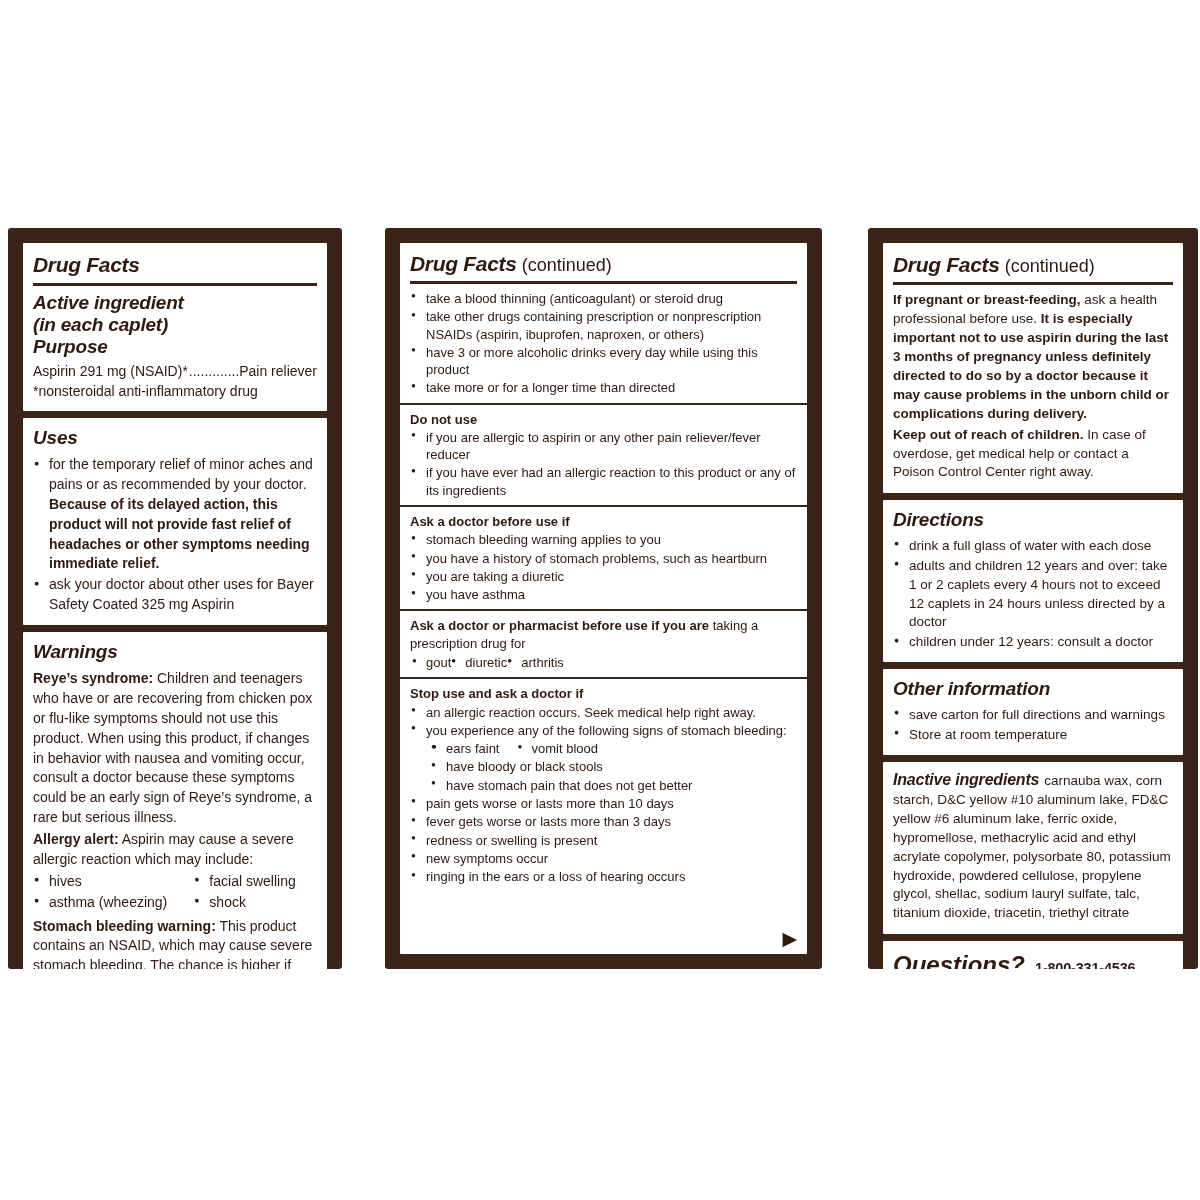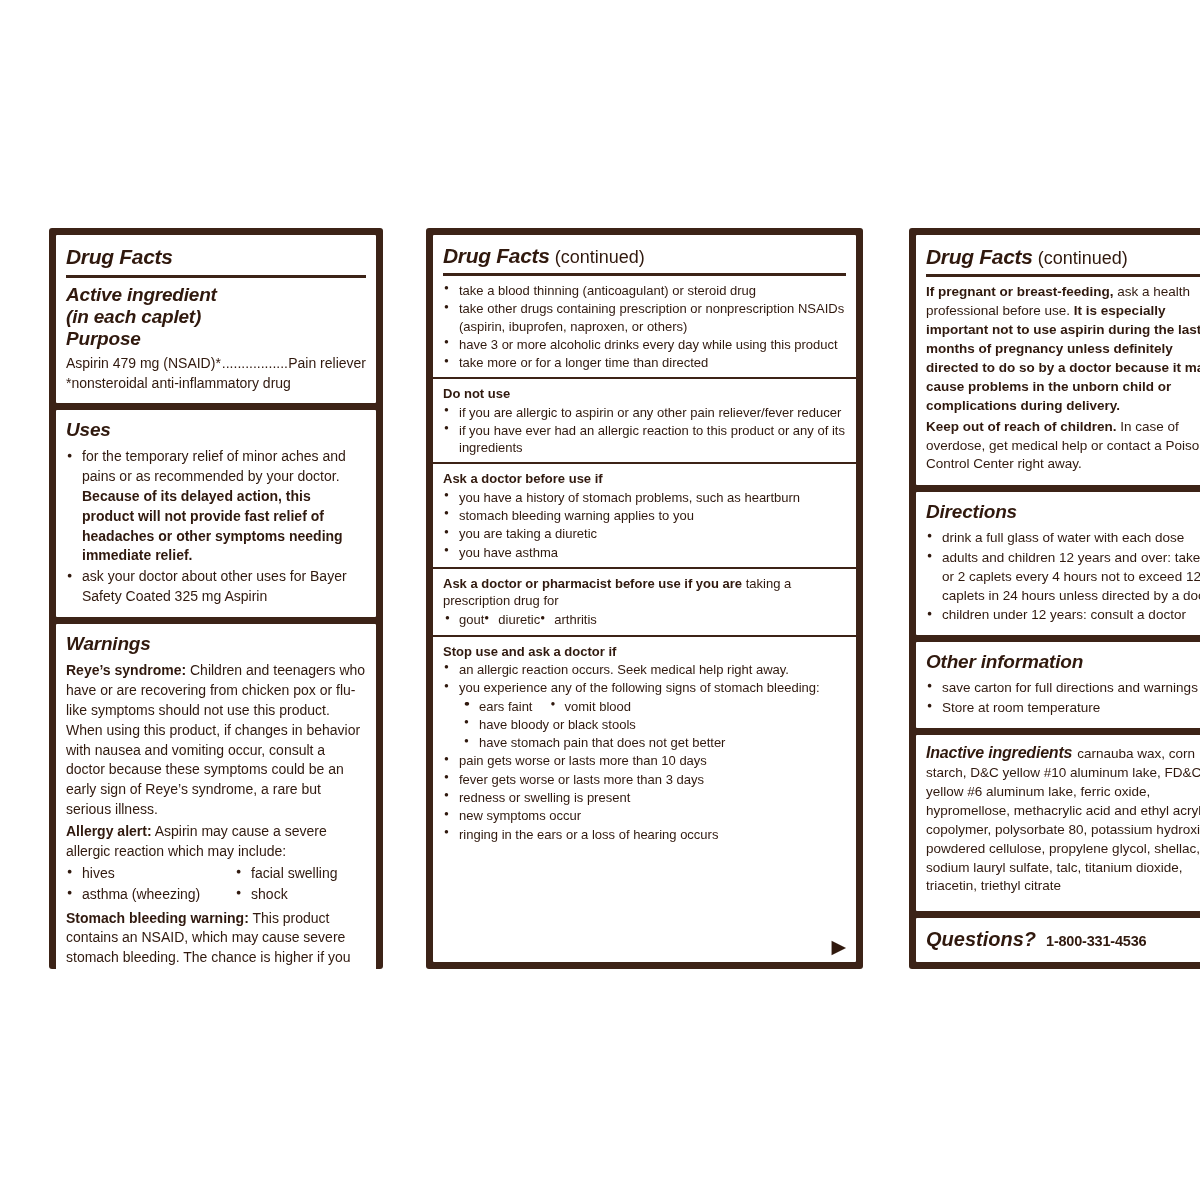--- a/index.html
+++ b/index.html
@@ -8,23 +8,22 @@
     --paper:#FFFFFF;
   }
   *{box-sizing:border-box;}
   html,body{margin:0;padding:0;background:#fff;}
   .canvas{
     position:relative;width:1200px;height:1200px;background:var(--paper);
     font-family:"Liberation Sans","DejaVu Sans",sans-serif;color:var(--ink);
   }
   .panel{
     position:absolute;top:228px;height:741px;background:var(--brown);
-    border-radius:3px;padding:7px;display:flex;flex-direction:column;gap:7px;
+    border-radius:3px;padding:15px;display:flex;flex-direction:column;gap:7px;
     overflow:hidden;
-    margin-left:41px;
   }
   #panel-left{left:8px;width:334px;}
   #panel-middle{left:385px;width:437px;}
   #panel-right{left:868px;width:330px;}
   .box{
     background:var(--paper);border-radius:1px;padding:7px 10px 9px 10px;
     position:relative;
   }
   .grow{flex:1;}
   
@@ -50,42 +49,42 @@
   .cols2{display:grid;grid-template-columns:1.2fr 1fr;column-gap:12px;}
   
   .ai-head{display:flex;justify-content:space-between;align-items:flex-start;
     font-size:19px;font-weight:bold;font-style:italic;line-height:1.15;letter-spacing:-0.2px;margin:1px 0 5px 0;flex-direction:column;}
   .leader-row{display:flex;align-items:baseline;white-space:nowrap;}
   .leader-dots{flex:1;overflow:hidden;margin:0 1px;}
   
   .arrow{position:absolute;right:10px;bottom:6px;font-size:19px;line-height:1;}
   
   .q-row{display:flex;align-items:baseline;gap:10px;}
-  .q-head{font-size:20px;font-weight:bold;font-style:italic;}
+  .q-head{font-size:24px;font-weight:bold;font-style:italic;}
   .q-phone{font-weight:bold;font-size:14.5px;letter-spacing:-0.2px;text-align:center;}
   .inactive-head{font-size:16px;font-weight:bold;font-style:italic;margin-right:5px;letter-spacing:-0.2px;}
 </style>
 </head>
 <body>
 
 <div class="canvas">
 
   <section class="panel" id="panel-left">
     <div class="box">
       <h1 class="title">Drug Facts</h1>
       <div class="trule"></div>
       <div class="ai-head">
         <div>
           <div>Active ingredient</div>
           <div>(in each caplet)</div>
         </div>
         <div>Purpose</div>
       </div>
       <div class="leader-row">
-        <span>Aspirin 479 mg (NSAID)*</span>
+        <span>Aspirin 291 mg (NSAID)*</span>
         <span class="leader-dots">............................................................</span>
         <span>Pain reliever</span>
       </div>
       <div>*nonsteroidal anti-inflammatory drug</div>
     </div>
 
     <div class="box">
       <h2 class="section-head">Uses</h2>
       <ul class="bl">
         <li><span>for the temporary relief of minor aches and pains or as recommended by your doctor. </span><b>Because of its delayed action, this product will not provide fast relief of headaches or other symptoms needing immediate relief.</b></li>
@@ -135,22 +134,22 @@
       <div class="hr"></div>
       <h3 class="sub-head">Do not use</h3>
       <ul class="bl">
         <li>if you are allergic to aspirin or any other pain reliever/fever reducer</li>
         <li>if you have ever had an allergic reaction to this product or any of its ingredients</li>
       </ul>
 
       <div class="hr"></div>
       <h3 class="sub-head">Ask a doctor before use if</h3>
       <ul class="bl">
+        <li>stomach bleeding warning applies to you</li>
         <li>you have a history of stomach problems, such as heartburn</li>
-        <li>stomach bleeding warning applies to you</li>
         <li>you are taking a diuretic</li>
         <li>you have asthma</li>
       </ul>
 
       <div class="hr"></div>
       <p><b>Ask a doctor or pharmacist before use if you are</b><span> taking a prescription drug for</span></p>
       <div class="inline-bullets">
         <span class="ib">gout</span>
         <span class="ib">diuretic</span>
         <span class="ib">arthritis</span>

